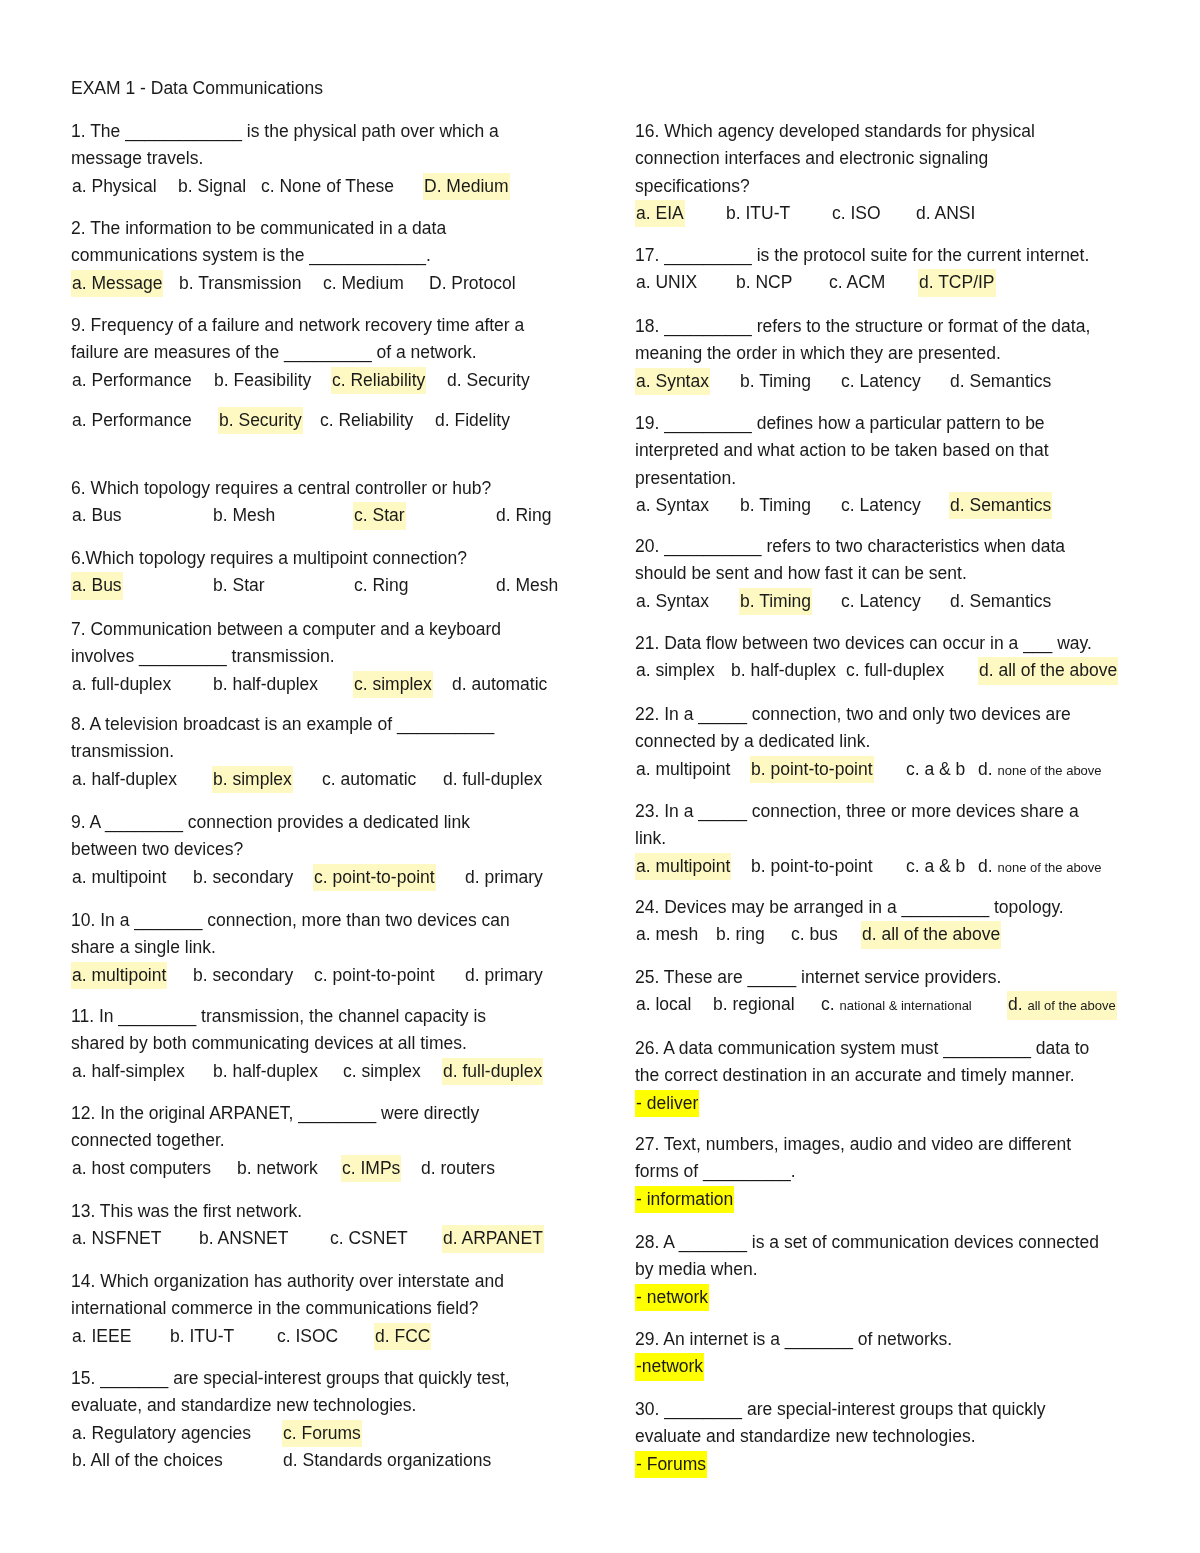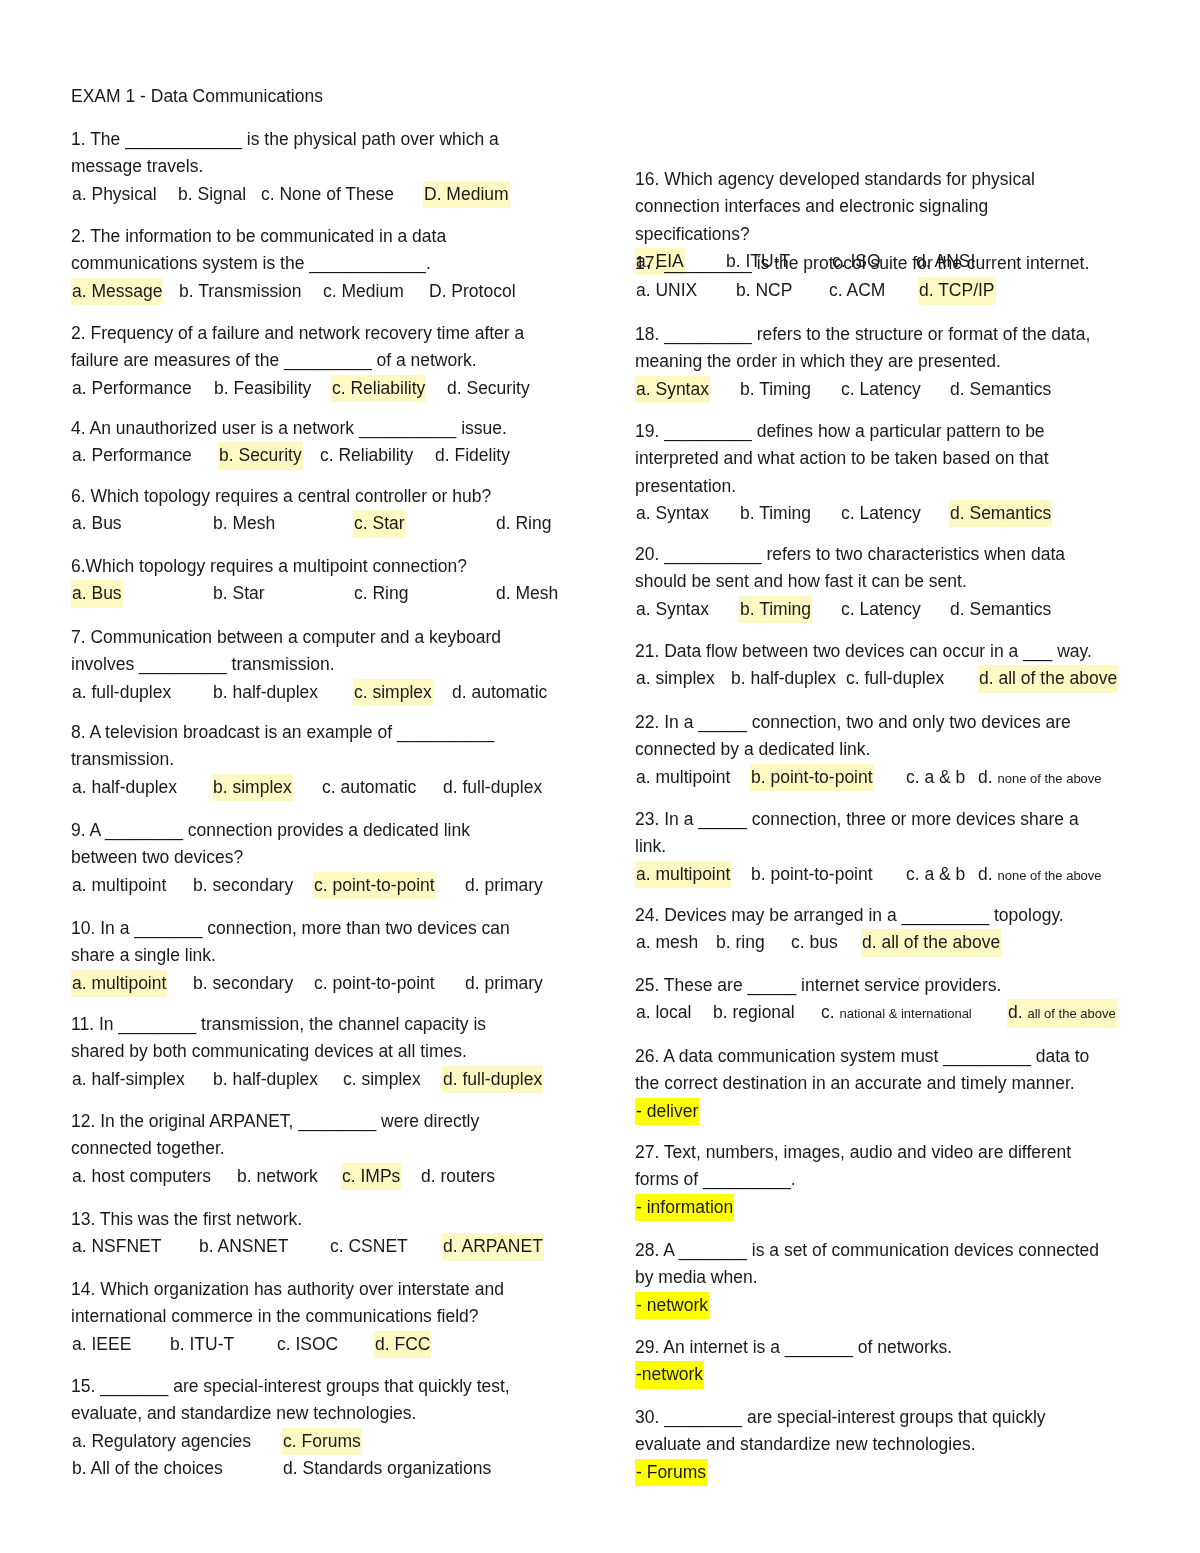--- a/index.html
+++ b/index.html
@@ -1,18 +1,18 @@
 <!DOCTYPE html>
 <html><head>
 <meta charset="utf-8">
 <style>
   html, body { margin: 0; padding: 0; background: #ffffff; }
   body { width: 1200px; height: 1553px; position: relative; overflow: hidden;
          font-family: "Liberation Sans", "DejaVu Sans", sans-serif; color: #1a1a1a; }
-  .page { position: absolute; left: 0; top: 12px; width: 1200px; height: 1127px; }
+  .page { position: absolute; left: 0; top: 4px; width: 1200px; height: 1127px; }
   .title { position: absolute; left: 71px; top: 72px; font-size: 17.5px; line-height: 24px; white-space: nowrap; }
   .col { position: absolute; top: 0; width: 520px; }
   .col-left { left: 71px; }
   .col-right { left: 635px; }
   .q { position: absolute; left: 0; width: 520px; }
   .line { display: block; height: 27.3px; line-height: 27.3px; font-size: 17.5px; white-space: nowrap; position: relative; }
   .opts { position: relative; height: 27.3px; }
   .opt { position: absolute; top: 0; line-height: 27.3px; font-size: 17.5px; white-space: nowrap; padding: 0 1px; }
   .opt.correct { background: #fef9c3; }
   .opt .small { font-size: 13px; margin-top: 28px; }
@@ -38,31 +38,30 @@
         <span class="line">2. The information to be communicated in a data</span>
         <span class="line">communications system is the ____________.</span>
         <div class="opts">
           <span class="opt correct" style="left: 0px;"><span>a. Message</span></span>
           <span class="opt" style="left: 107px;"><span>b. Transmission</span></span>
           <span class="opt" style="left: 251px;"><span>c. Medium</span></span>
           <span class="opt" style="left: 357px;"><span>D. Protocol</span></span>
         </div>
       </div>
       <div class="q" style="top: 308px;">
-        <span class="line">2. Frequency of a failure and network recovery time after a</span>
+        <span class="line">9. Frequency of a failure and network recovery time after a</span>
         <span class="line">failure are measures of the _________ of a network.</span>
         <div class="opts">
           <span class="opt" style="left: 0px;"><span>a. Performance</span></span>
           <span class="opt" style="left: 142px;"><span>b. Feasibility</span></span>
           <span class="opt correct" style="left: 260px;"><span>c. Reliability</span></span>
           <span class="opt" style="left: 375px;"><span>d. Security</span></span>
         </div>
       </div>
       <div class="q" style="top: 403px;">
-        <span class="line">4. An unauthorized user is a network __________ issue.</span>
         <div class="opts">
           <span class="opt" style="left: 0px;"><span>a. Performance</span></span>
           <span class="opt correct" style="left: 147px;"><span>b. Security</span></span>
           <span class="opt" style="left: 248px;"><span>c. Reliability</span></span>
           <span class="opt" style="left: 363px;"><span>d. Fidelity</span></span>
         </div>
       </div>
       <div class="q" style="top: 471px;">
         <span class="line">6. Which topology requires a central controller or hub?</span>
         <div class="opts">
@@ -167,21 +166,21 @@
           <span class="opt" style="left: 0px;"><span>a. Regulatory agencies</span></span>
           <span class="opt correct" style="left: 211px;"><span>c. Forums</span></span>
         </div>
         <div class="opts">
           <span class="opt" style="left: 0px;"><span>b. All of the choices</span></span>
           <span class="opt" style="left: 211px;"><span>d. Standards organizations</span></span>
         </div>
       </div>
     </div>
   <div class="col col-right" id="col-right">
-      <div class="q" style="top: 114px; margin-top: 40px;">
+      <div class="q" style="top: 114px;">
         <span class="line">16. Which agency developed standards for physical</span>
         <span class="line">connection interfaces and electronic signaling</span>
         <span class="line">specifications?</span>
         <div class="opts">
           <span class="opt correct" style="left: 0px;"><span>a. EIA</span></span>
           <span class="opt" style="left: 90px;"><span>b. ITU-T</span></span>
           <span class="opt" style="left: 196px;"><span>c. ISO</span></span>
           <span class="opt" style="left: 280px;"><span>d. ANSI</span></span>
         </div>
       </div>

